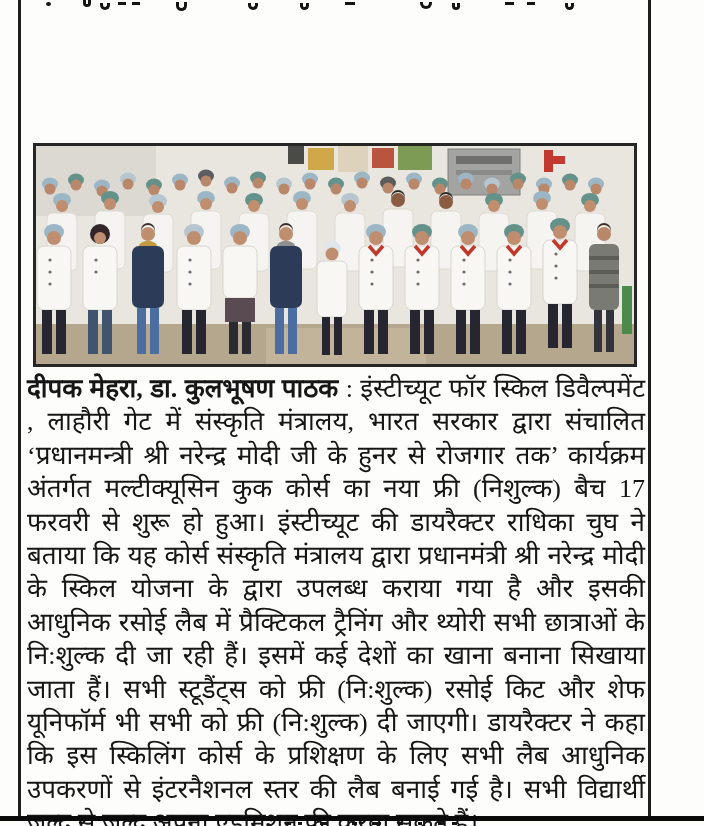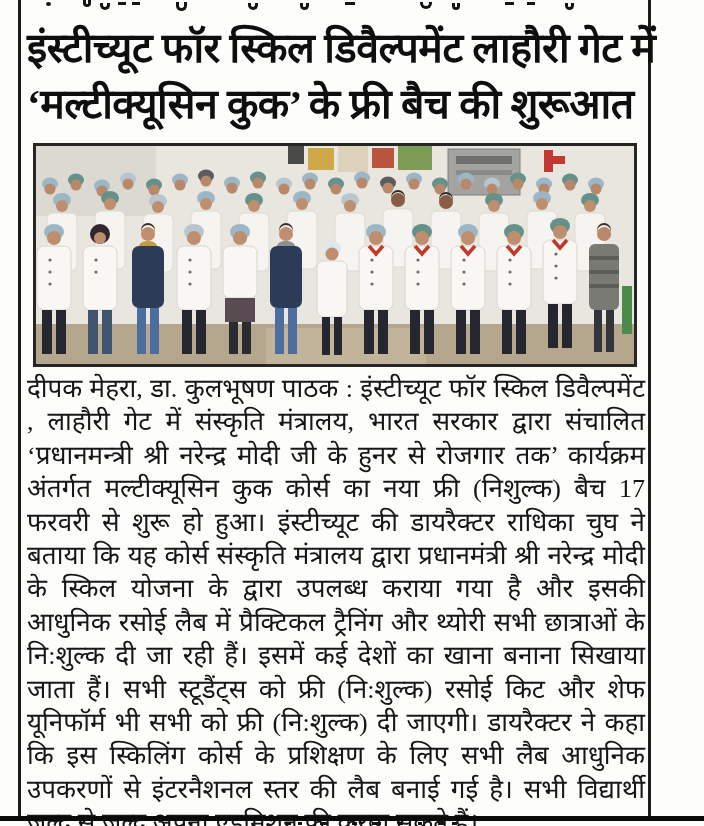--- a/index.html
+++ b/index.html
@@ -30,21 +30,21 @@
     border:3px solid #262624; background:#e9e6e0;
   }
   .photo-frame svg { display:block; width:100%; height:100%; }
 
   .article {
     position:absolute; left:27px; top:372px; width:618px;
     font-family:"Liberation Serif", serif;
     font-size:26px; line-height:33.4px; color:#161616;
     text-align:justify;
   }
-  .article .lead { font-weight:400; }
+  .article .lead { font-weight:700; }
 
   .bottom-frags { position:absolute; left:0; top:822px; width:704px; height:4px; }
   .bottom-frags .frag { top:0; height:3px; }
 </style>
 </head>
 <body>
 
 <div class="page">
 
   <div class="vrule left"></div>
@@ -60,24 +60,20 @@
     <span class="frag-curl" style="left:248px; top:3px; width:10px;"></span>
     <span class="frag-curl" style="left:300px; top:3px; width:9px;"></span>
     <span class="frag" style="left:345px; top:2px; width:10px; height:3px;"></span>
     <span class="frag-curl" style="left:420px; top:2px; width:12px;"></span>
     <span class="frag-curl" style="left:452px; top:3px; width:8px;"></span>
     <span class="frag" style="left:505px; top:2px; width:9px;  height:3px;"></span>
     <span class="frag" style="left:527px; top:2px; width:8px;  height:3px;"></span>
     <span class="frag-curl" style="left:565px; top:3px; width:9px;"></span>
   </div>
 
-  <div class="headline">
-    <div>इंस्टीच्यूट फॉर स्किल डिवैल्पमेंट लाहौरी गेट में</div>
-    <div>‘मल्टीक्यूसिन कुक’ के फ्री बैच की शुरूआत</div>
-  </div>
 
   <div class="photo-frame" title="Group photo of multicuisine cook course trainees in white chef coats and hairnets with institute staff, standing in rows inside the institute kitchen lab">
     <svg viewBox="0 0 598 218" preserveAspectRatio="none">
       <defs>
         <g id="head">
           <ellipse cx="0" cy="0" rx="8" ry="6.5" fill="currentColor"></ellipse>
           <circle cx="0" cy="5" r="5.5" fill="#b9876a"></circle>
         </g>
         <g id="midchef">
           <ellipse cx="0" cy="-8" rx="9" ry="7" fill="currentColor"></ellipse>

